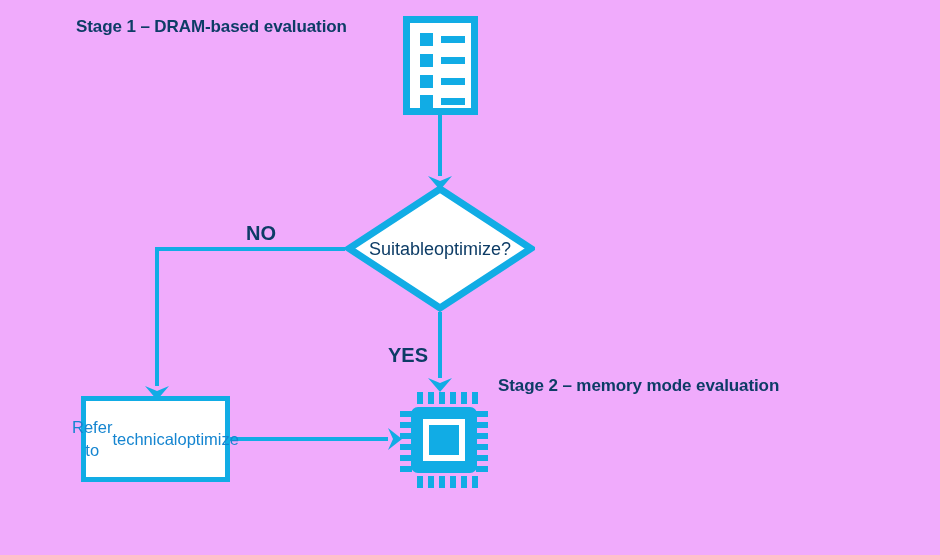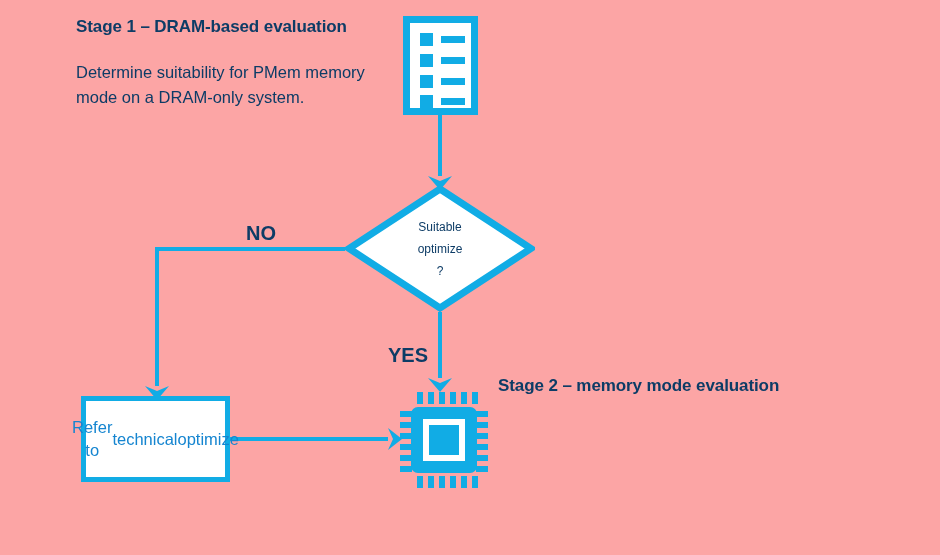--- a/index.html
+++ b/index.html
@@ -12,21 +12,21 @@
     width: 940px;
     height: 555px;
     font-family: "Liberation Sans", "DejaVu Sans", sans-serif;
     color: #0e3a6b;
     overflow: hidden;
   }
   #canvas {
     position: relative;
     width: 940px;
     height: 555px;
-    background: #fca5a5;
+    background: #f0abfc;
   }
 
   
   .abs { position: absolute; }
 
   
   .stage-title {
     font-size: 17px;
     font-weight: bold;
     color: #0d3c66;
@@ -64,24 +64,24 @@
     width: 190px;
     height: 127px;
   }
   #diamond-wrap svg { display: block; }
   .diamond-text {
     position: absolute;
     left: 0; top: 0;
     width: 190px;
     height: 127px;
     display: flex;
-    flex-direction: column;
+    flex-direction: row;
     align-items: center;
     justify-content: center;
-    font-size: 12px;
+    font-size: 18px;
     line-height: 22px;
     color: #0d3c66;
     pointer-events: none;
   }
 
   
   #refer-box {
     left: 81px;
     top: 396px;
     width: 149px;
@@ -140,21 +140,20 @@
       <path d="M428,378 L440,392 L452,378 L440,383 Z" fill="#11ace5"></path>
     </g>
 
     <g>
       <line x1="230" y1="439" x2="388" y2="439" stroke="#11ace5" stroke-width="4"></line>
       <path d="M388,428 L402,439 L388,450 L393,439 Z" fill="#11ace5"></path>
     </g>
   </svg>
 
   <div class="abs stage-title" id="stage1-title">Stage 1 – DRAM-based evaluation</div>
-  <div class="abs stage-body" id="stage1-body">Determine suitability for PMem memory mode on a DRAM-only system.</div>
 
   <div class="abs" id="checklist-icon">
     <svg width="75" height="99" viewBox="0 0 75 99" xmlns="http://www.w3.org/2000/svg">
 
       <rect x="3.5" y="3.5" width="68" height="92" fill="#ffffff" stroke="#11ace5" stroke-width="7"></rect>
 
       <rect x="17" y="17" width="13" height="13" fill="#11ace5"></rect>
       <rect x="38" y="20" width="24" height="7" fill="#11ace5"></rect>
 
       <rect x="17" y="38" width="13" height="13" fill="#11ace5"></rect>

